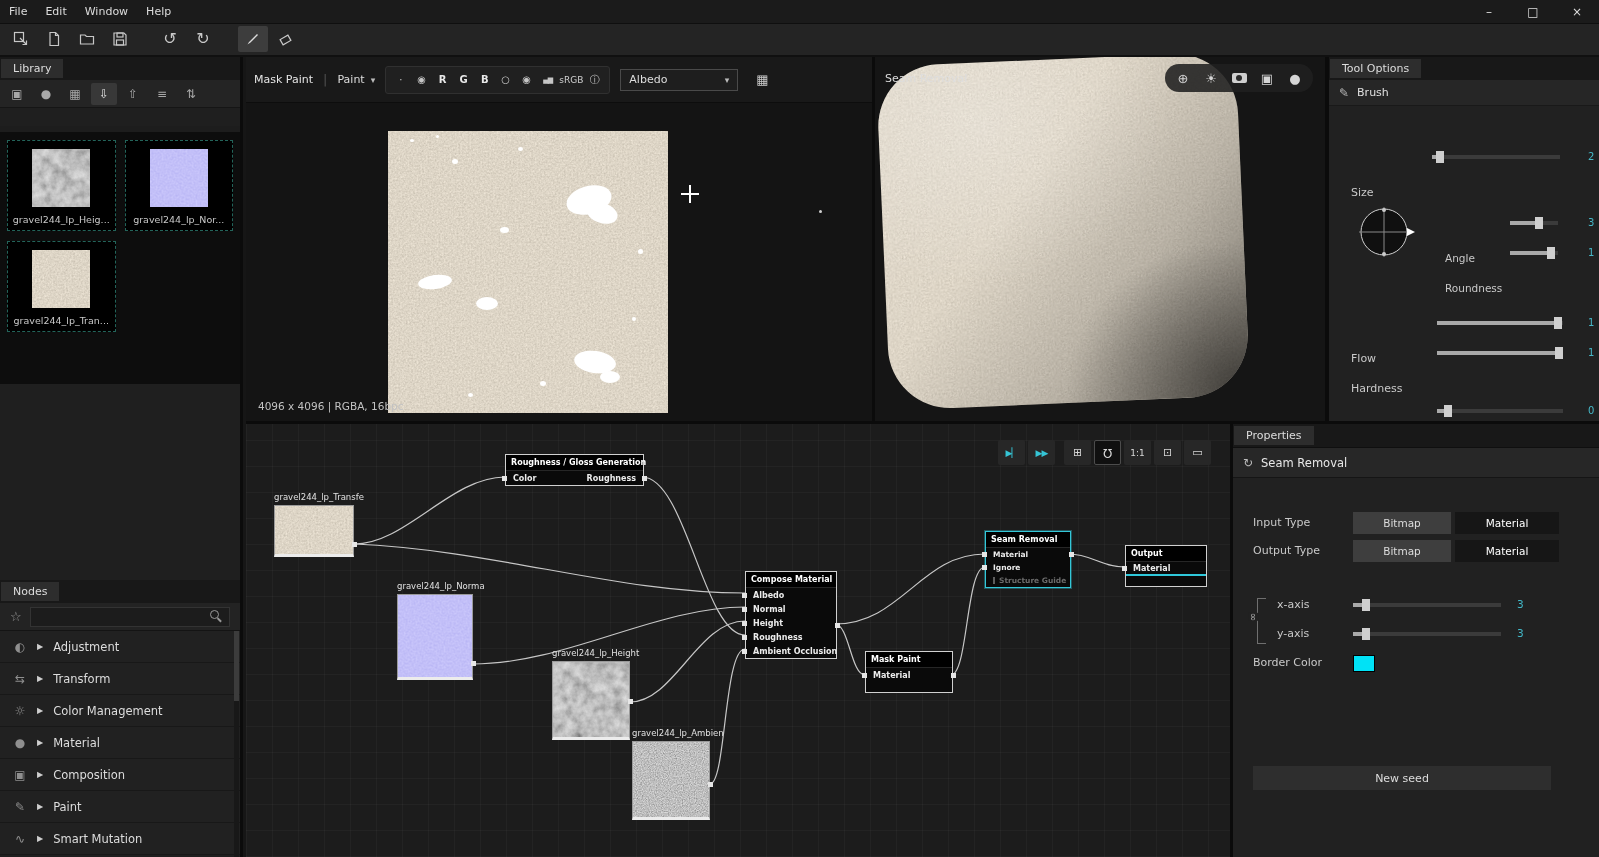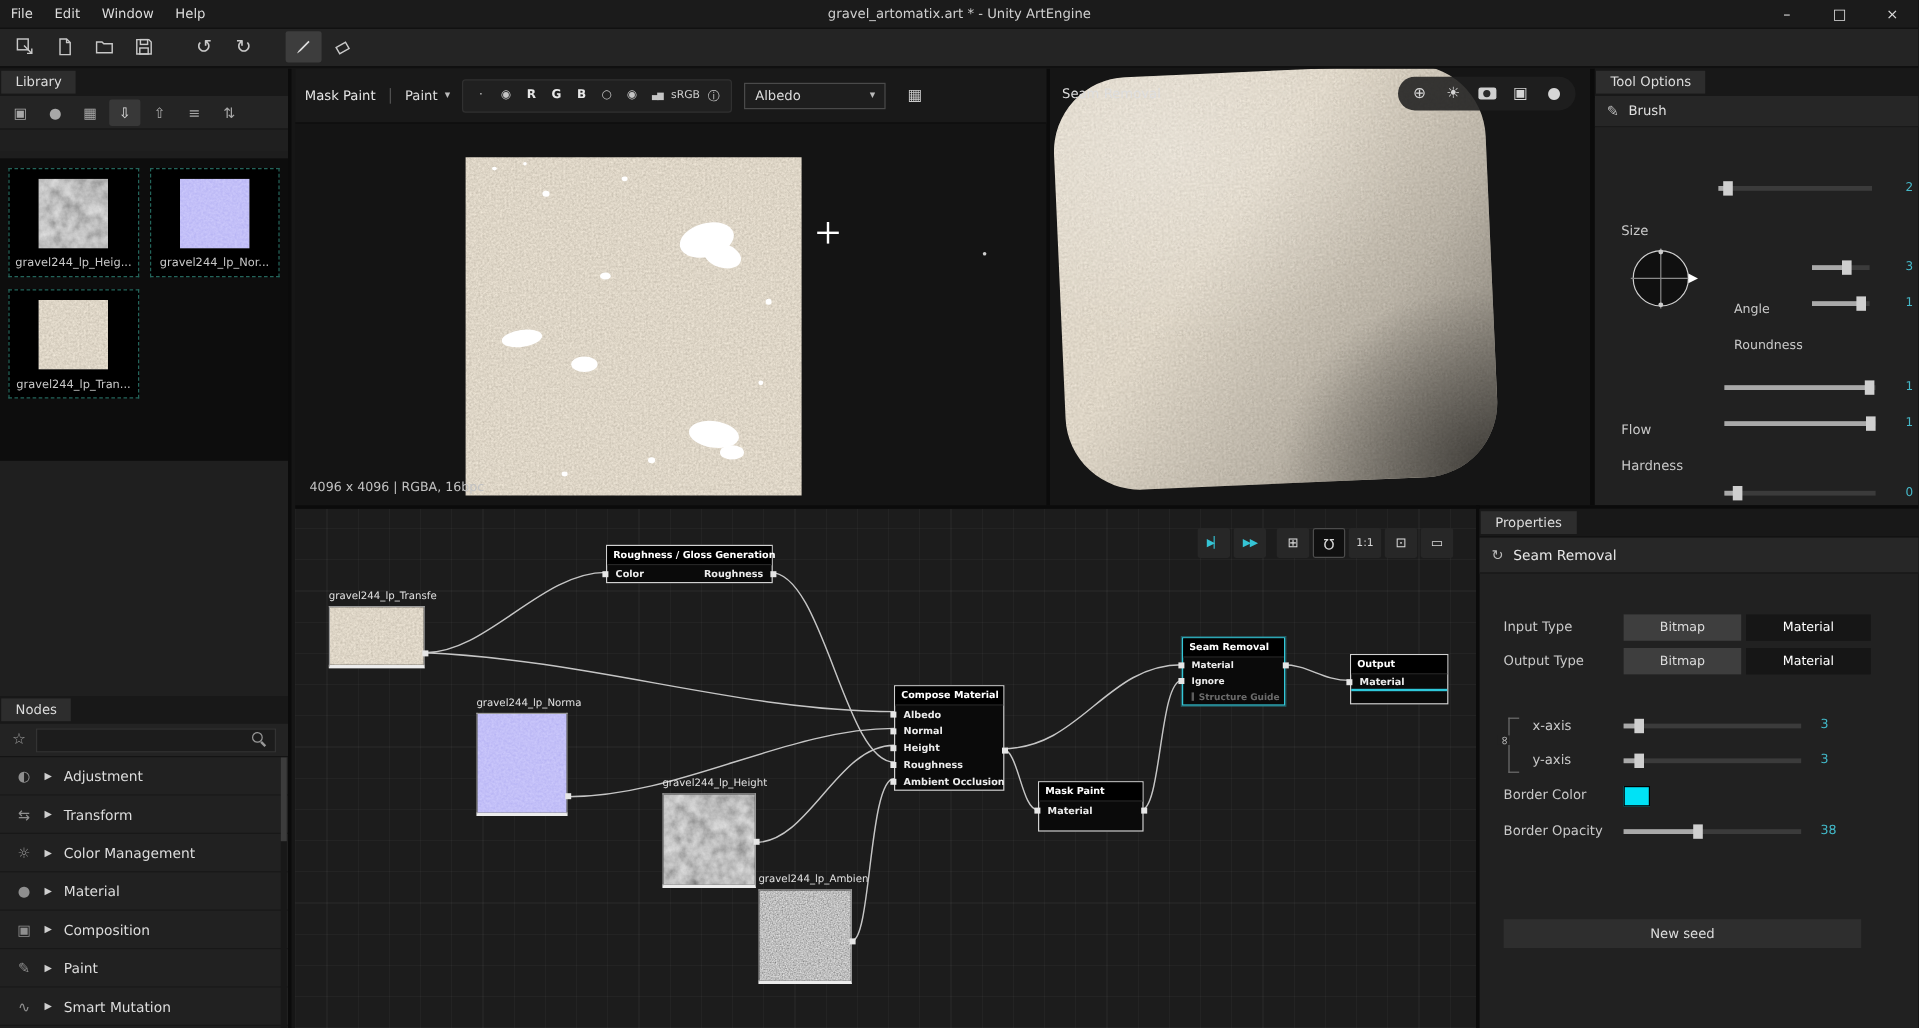--- a/index.html
+++ b/index.html
@@ -210,21 +210,20 @@
         <feFuncB type="table" tableValues="0.08 0.95"></feFuncB>
         <feFuncA type="linear" slope="0" intercept="1"></feFuncA>
       </feComponentTransfer>
     </filter>
   </defs>
 </svg>
 
 <div class="app">
 
   <div class="menubar">
-    <span class="win-title">gravel_artomatix.art * - Unity ArtEngine</span>
     <span class="menu-item">File</span>
     <span class="menu-item">Edit</span>
     <span class="menu-item">Window</span>
     <span class="menu-item">Help</span>
     <div class="win-controls">
       <span class="win-btn">–</span>
       <span class="win-btn">□</span>
       <span class="win-btn">×</span>
     </div>
   </div>
@@ -736,26 +735,18 @@
         <div class="knob" style="left:9%"></div>
       </div>
       <span class="pval">3</span>
     </div>
 
     <div class="prow" style="top:228px">
       <span class="plabel">Border Color</span>
       <span class="swatch"></span>
     </div>
 
-    <div class="prow" style="top:258px">
-      <span class="plabel">Border Opacity</span>
-      <div class="pslider">
-        <div class="fill" style="width:42%"></div>
-        <div class="knob" style="left:42%"></div>
-      </div>
-      <span class="pval">38</span>
-    </div>
 
 
     <div class="newseed">New seed</div>
   </div>
 
 </div>
 
 </body></html>

